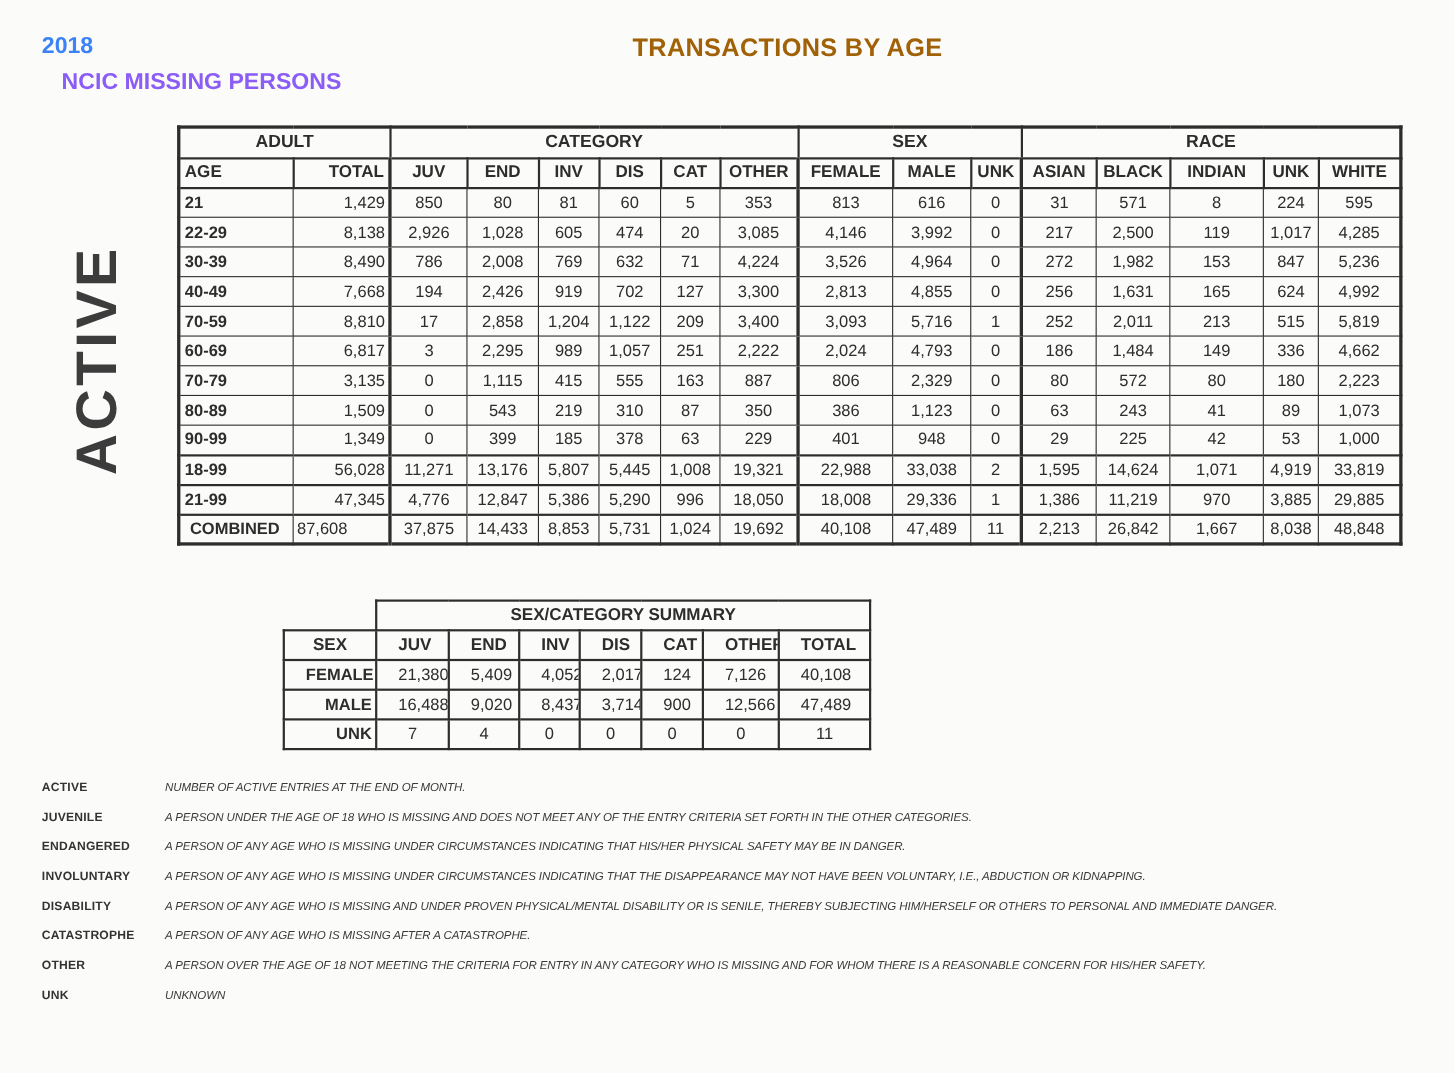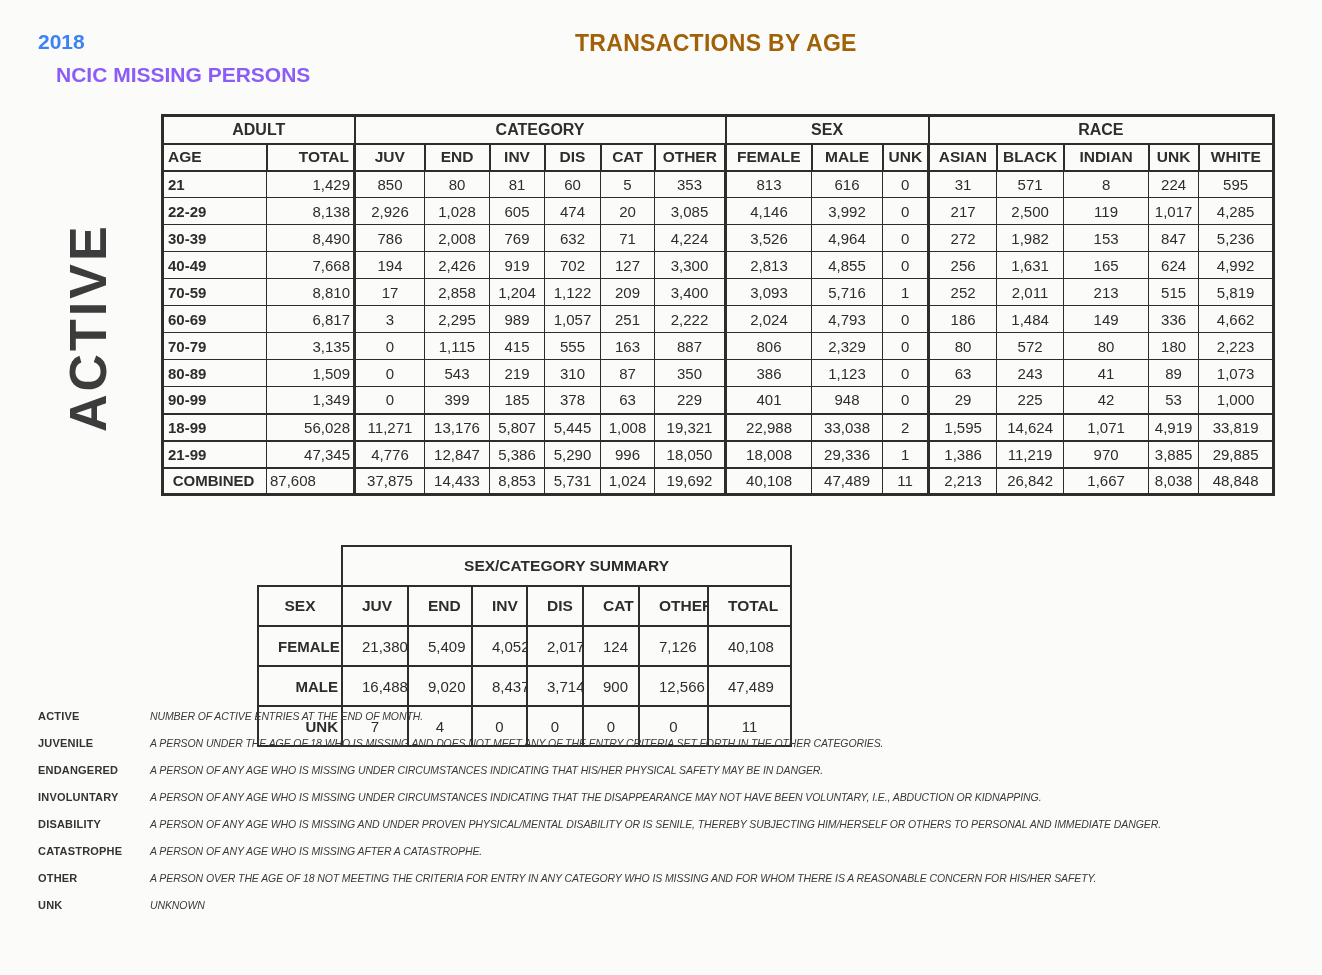--- a/index.html
+++ b/index.html
@@ -67,21 +67,21 @@
   .main-table tr.combined td.age { text-align: center; padding-left: 0; }
   .main-table tr.combined td.total { text-align: left; padding-right: 0; }
 
   
   .summary-table {
     position: absolute; left: 257px; top: 545px;
     width: 533px;
   }
   .summary-table th, .summary-table td {
     border: 2.5px solid #2d2d2d;
-    height: 40px; padding: 0 19px;
+    height: 27px; padding: 0 19px;
     font-size: 15px; overflow: hidden; white-space: nowrap;
     text-align: center;
   }
   .summary-table th { font-weight: bold; font-size: 15.5px; }
   .summary-table th.blank { border: none; background: transparent; }
   .summary-table td.sex-label { text-align: right; font-weight: bold; padding-right: 3px; }
 
   
   .definitions {
     position: absolute; left: 38px; top: 710px; width: 1280px;

